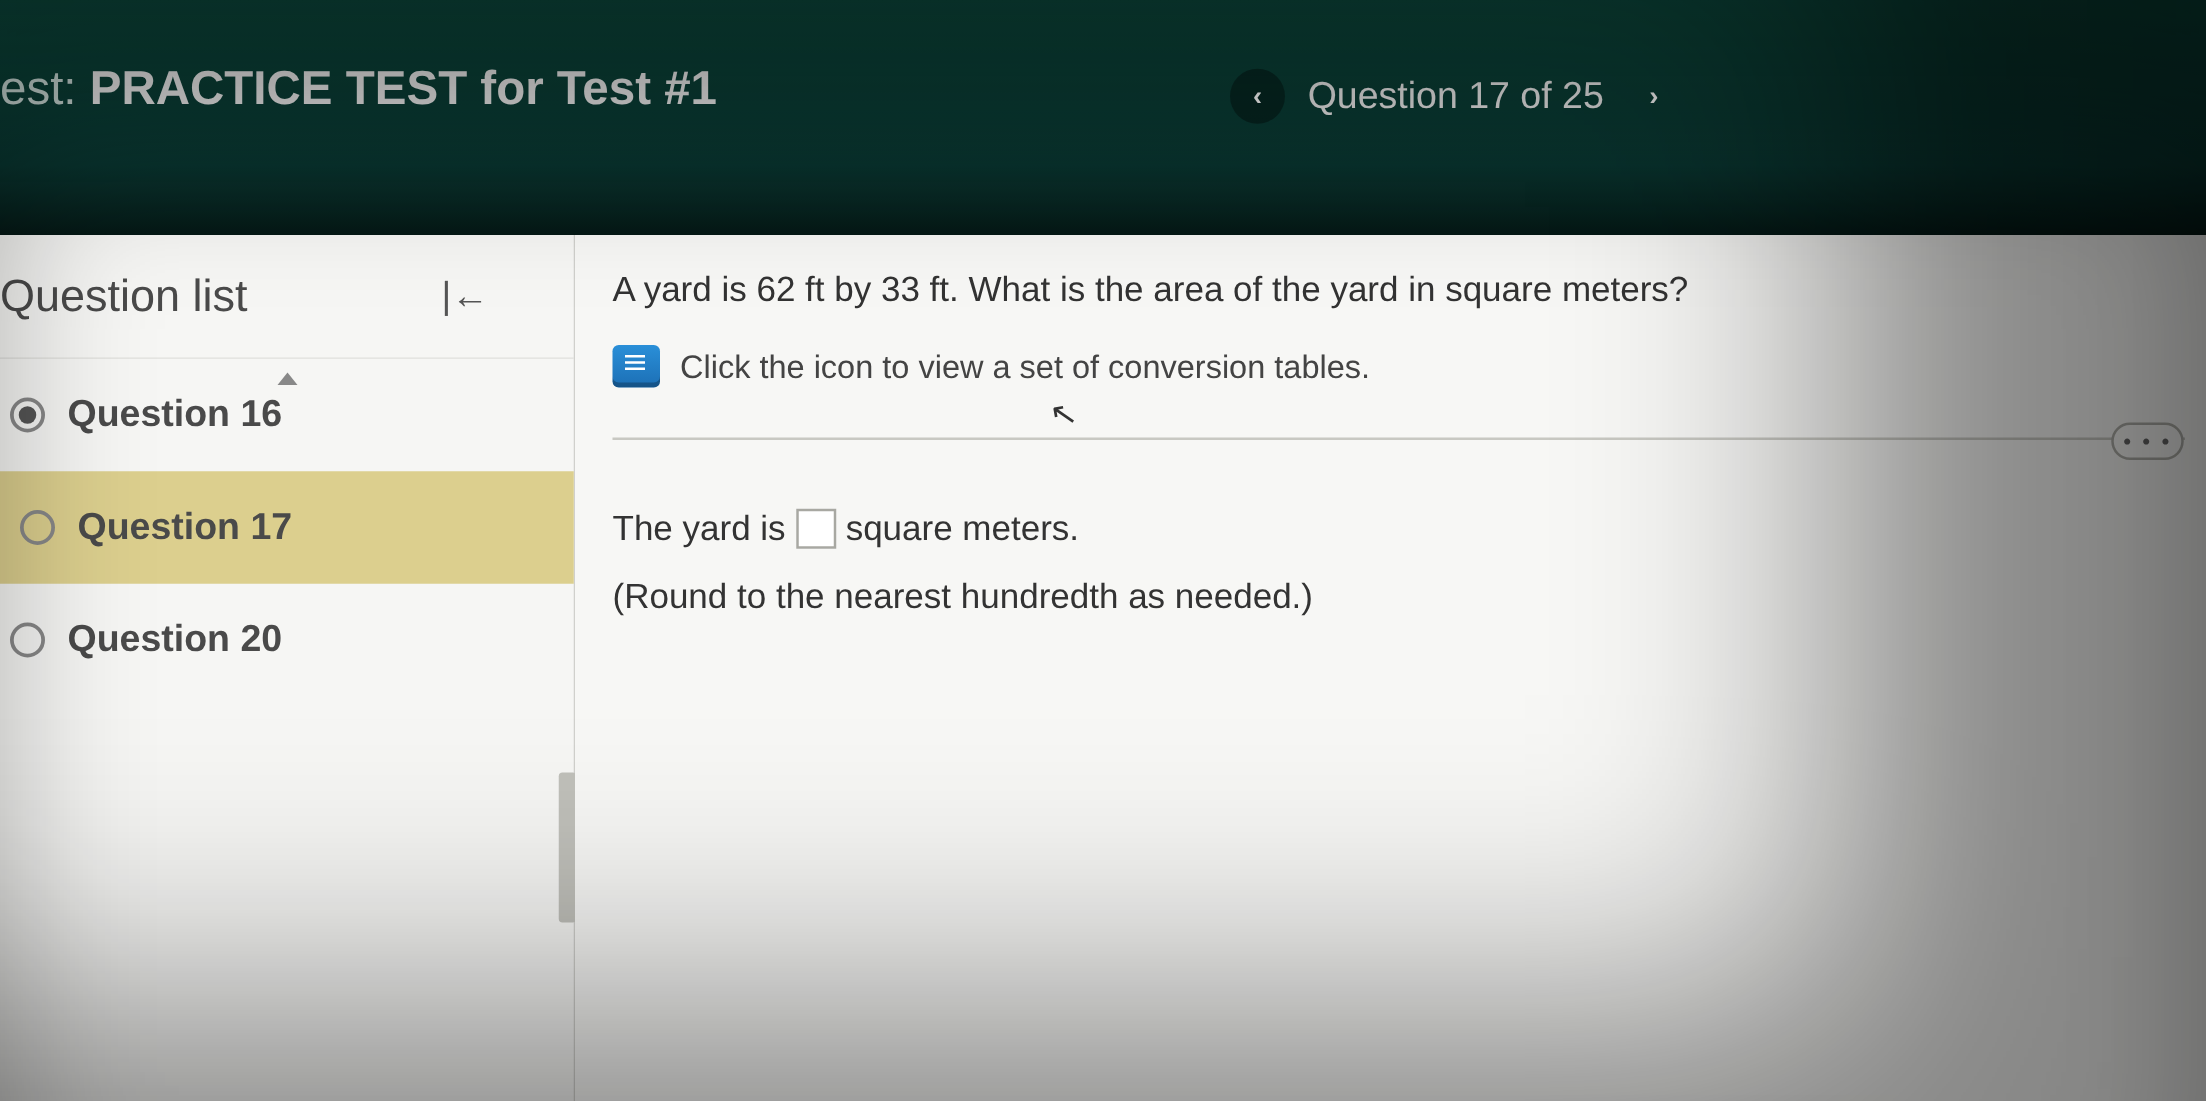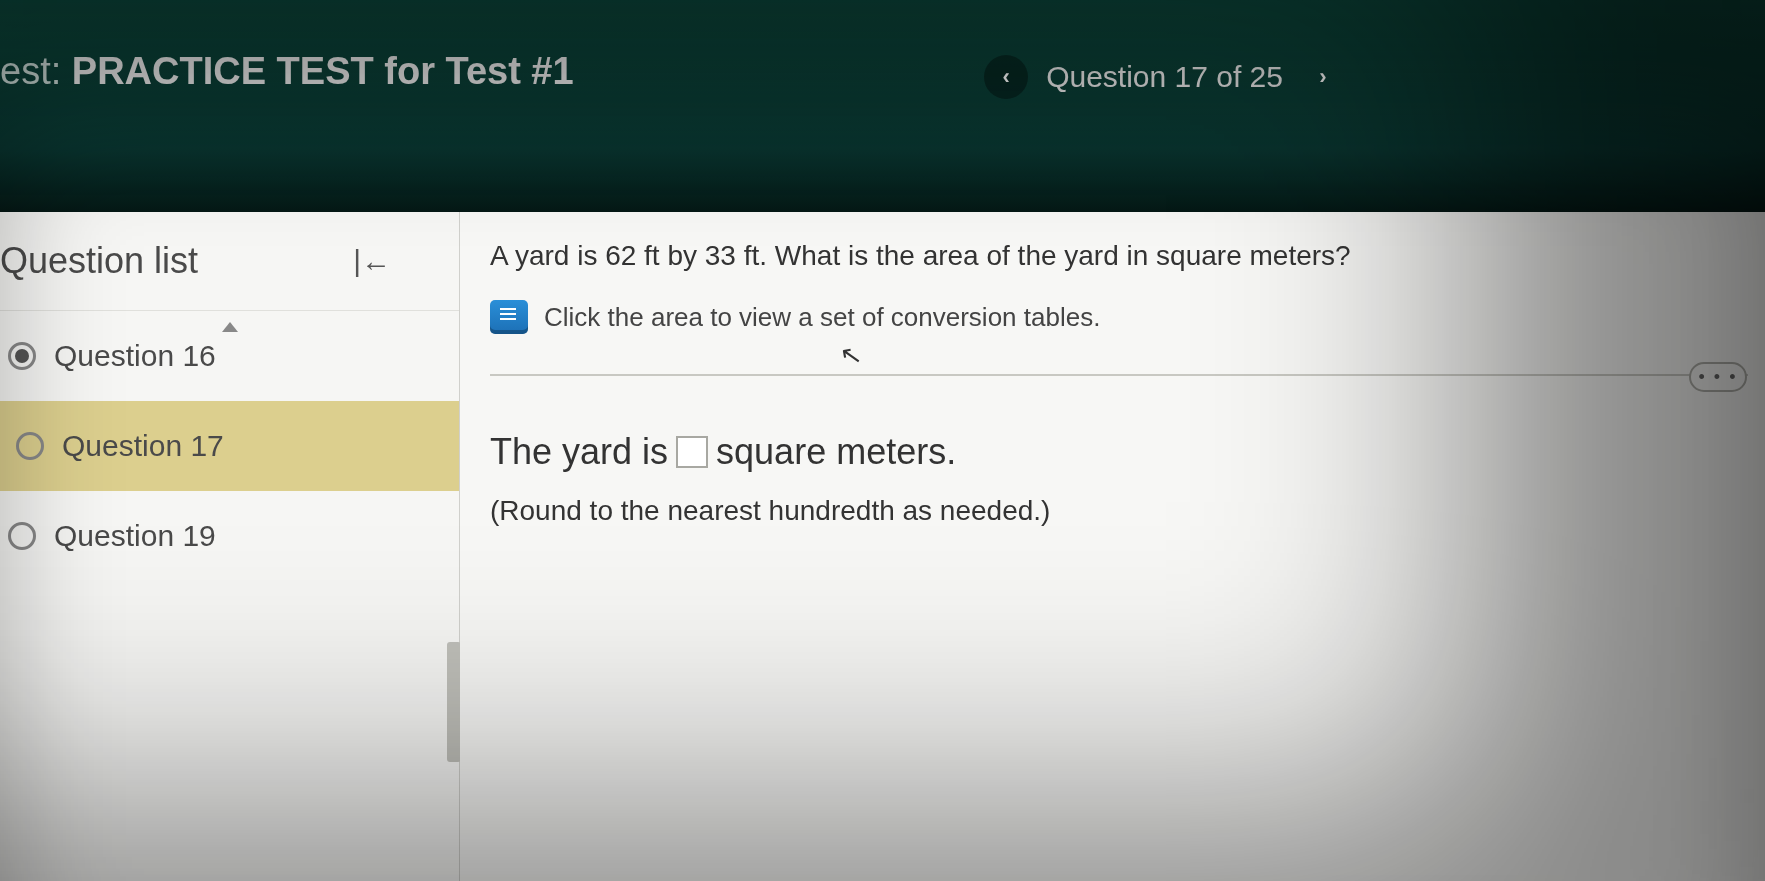--- a/index.html
+++ b/index.html
@@ -6,21 +6,21 @@
   body {
     font-family: Arial, Helvetica, sans-serif;
     background: #0a2e2a;
     width: 1765px;
     height: 881px;
     overflow: hidden;
     position: relative;
   }
   .header {
     background: linear-gradient(180deg, #0d4a3e 0%, #0a3530 70%, #051815 100%);
-    height: 212px;
+    height: 188px;
     display: flex;
     align-items: flex-start;
     padding-top: 50px;
     color: #fff;
     position: relative;
   }
   .test-title {
     font-size: 38px;
     font-weight: bold;
     color: #e8e8e8;
@@ -78,21 +78,21 @@
   .sidebar-title {
     font-size: 36px;
     color: #4a4a4a;
   }
   .collapse-icon {
     font-size: 30px;
     color: #555;
     cursor: pointer;
     padding-right: 48px;
   }
-  .qlist { list-style: none; }
+  .qlist { list-style: none; font-weight: bold; }
   .qitem {
     display: flex;
     align-items: center;
     gap: 18px;
     padding: 28px 22px 28px 8px;
     font-size: 30px;
     color: #4a4a4a;
     cursor: pointer;
   }
   .qitem.active {
@@ -183,21 +183,21 @@
     display:flex;
     align-items:center;
     justify-content:center;
     color:#666;
     font-size:18px;
     letter-spacing:2px;
     background:#f7f7f5;
     cursor:pointer;
   }
   .answer-row {
-    font-size: 36px;
+    font-size: 28px;
     color: #333;
     display: flex;
     align-items: center;
     gap: 8px;
     flex-wrap: wrap;
   }
   .answer-input {
     width: 32px;
     height: 32px;
     border: 2px solid #a8a8a2;
@@ -268,33 +268,33 @@
       <li class="qitem">
         <span class="radio filled"></span>
         <span>Question 16</span>
       </li>
       <li class="qitem active">
         <span class="radio"></span>
         <span>Question 17</span>
       </li>
       <li class="qitem">
         <span class="radio"></span>
-        <span>Question 19</span>
+        <span>Question 20</span>
       </li>
     </ul>
     <div class="sidebar-scrollbar"></div>
   </div>
 
   <div class="main">
     <div class="question-text">A yard is 62 ft by 33 ft. What is the area of the yard in square meters?</div>
     <div class="hint-row">
       <div class="book-icon">
         <span></span>
       </div>
-      <div class="hint-text">Click the area to view a set of conversion tables.</div>
+      <div class="hint-text">Click the icon to view a set of conversion tables.</div>
     </div>
     <span class="cursor-icon">↖</span>
     <hr class="divider">
     <div class="more-pill">
       <span>• • •</span>
     </div>
 
     <div class="answer-row">
       <span>The yard is</span>
       <span class="answer-input"></span>

